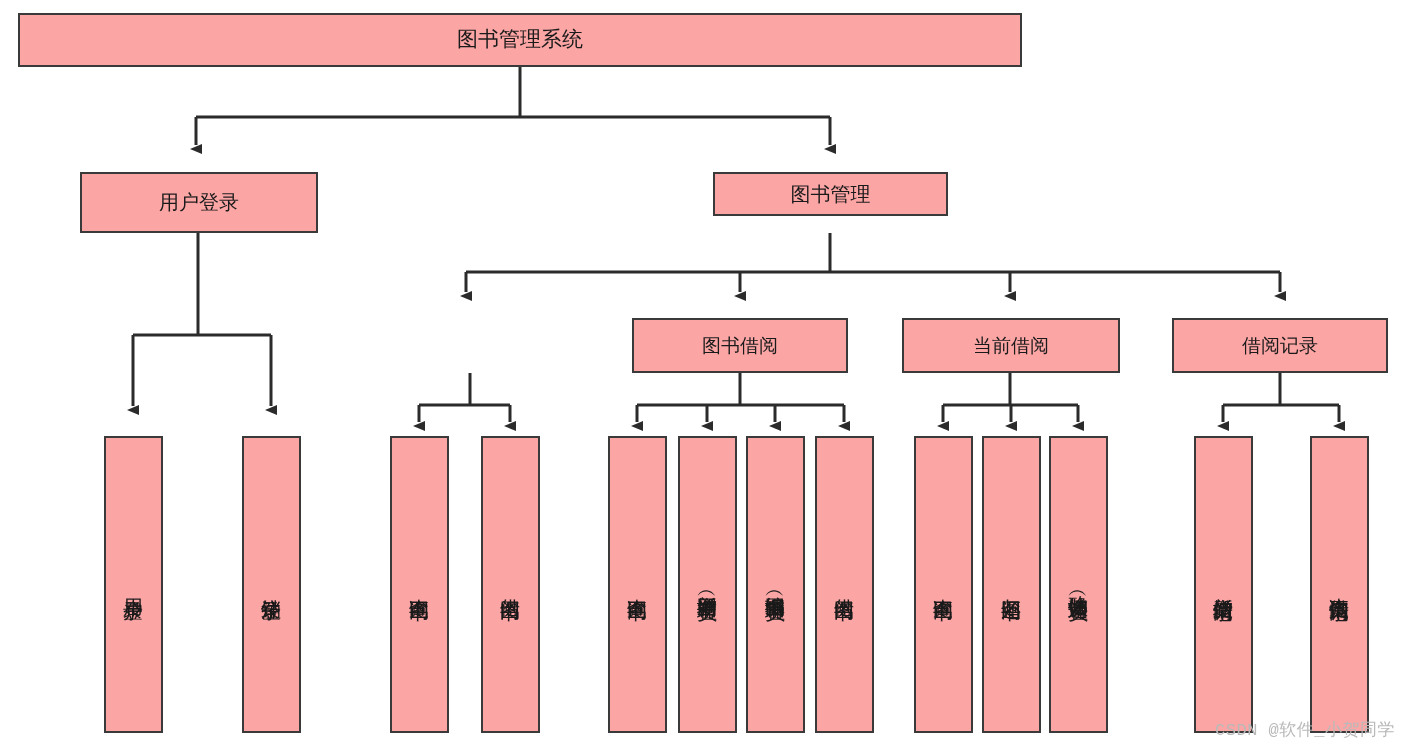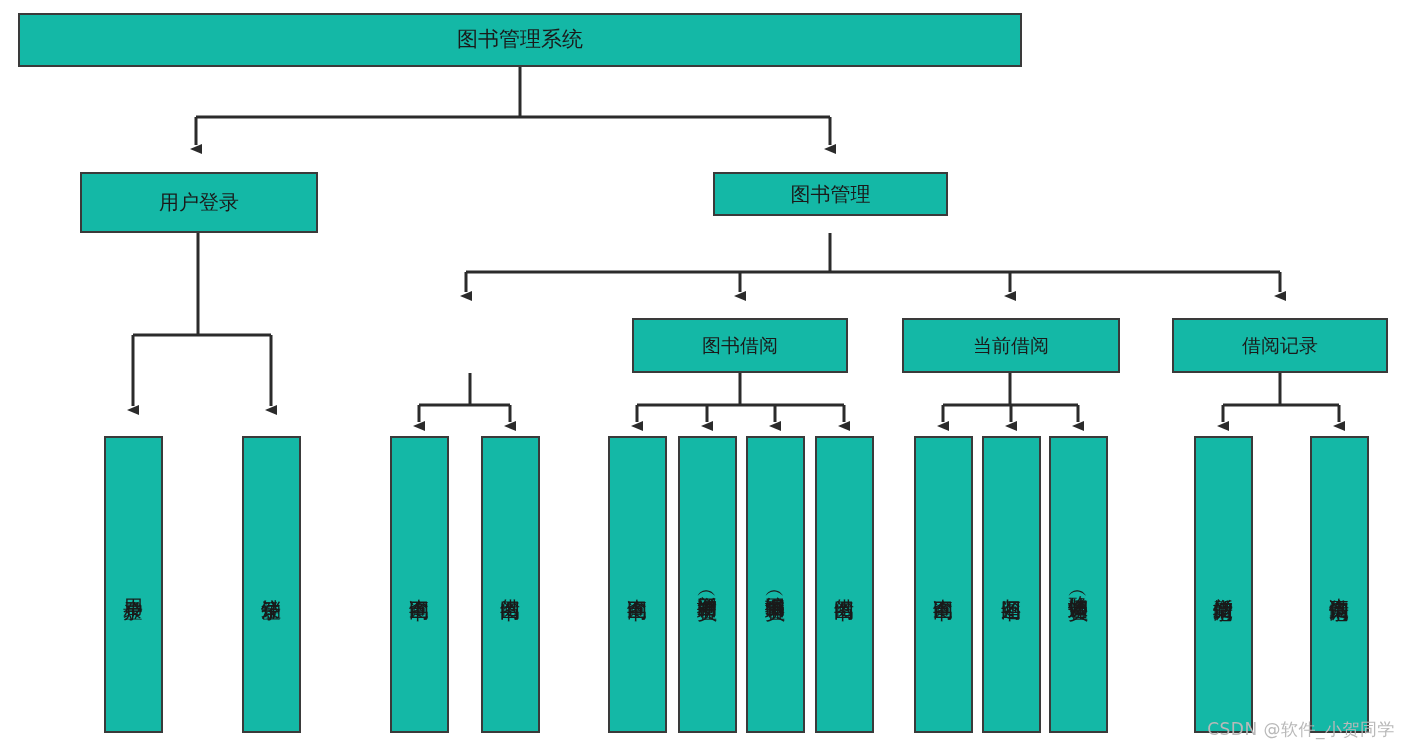--- a/index.html
+++ b/index.html
@@ -21,21 +21,21 @@
     position: absolute;
     left: 0;
     top: 0;
     width: 1405px;
     height: 747px;
     pointer-events: none;
   }
   .node {
     position: absolute;
     box-sizing: border-box;
-    background: #14b8a6;
+    background: #fca5a5;
     border: 2px solid #3a3a3a;
     display: flex;
     align-items: center;
     justify-content: center;
     color: #1a1a1a;
   }
   .node.root {
     font-size: 21px;
   }
   .node.lvl1 {
@@ -59,20 +59,21 @@
     white-space: nowrap;
   }
   #watermark {
     position: absolute;
     right: 10px;
     bottom: 6px;
     font-size: 17px;
     color: #b9b9b9;
     letter-spacing: 0.5px;
     white-space: nowrap;
+    font-family: Liberation Mono, monospace;
   }
 </style>
 </head>
 <body>
 
 <div id="canvas">
 
   <svg class="edges" viewBox="0 0 1405 747">
     <defs>
       <marker id="arrow" markerWidth="10" markerHeight="12" refX="1" refY="6" orient="auto" markerUnits="userSpaceOnUse">

